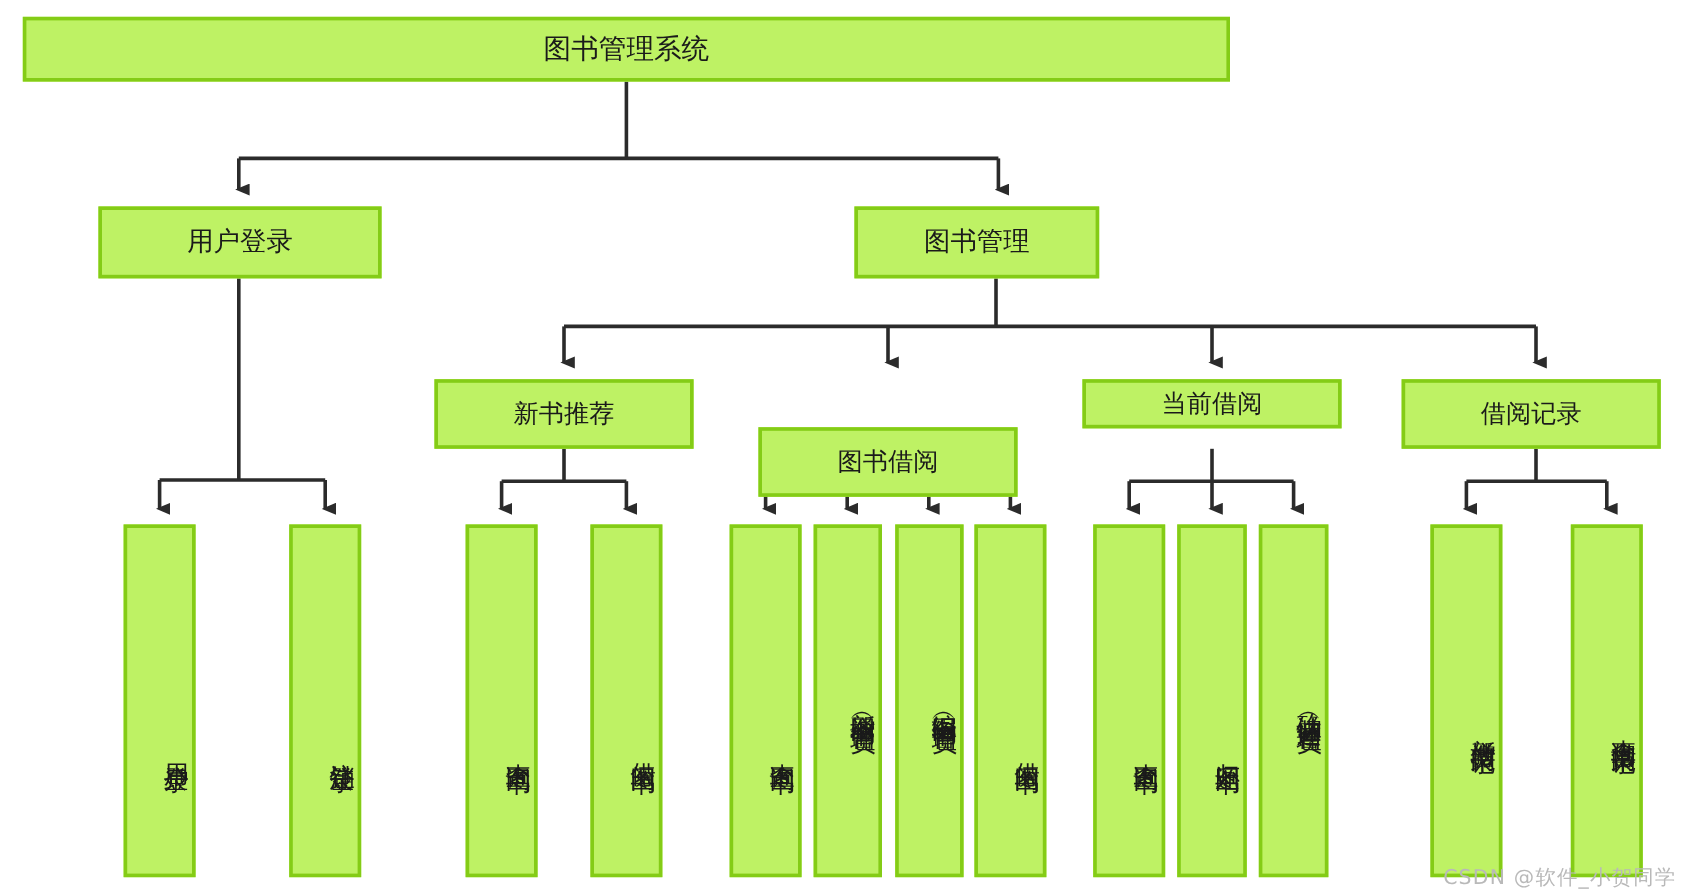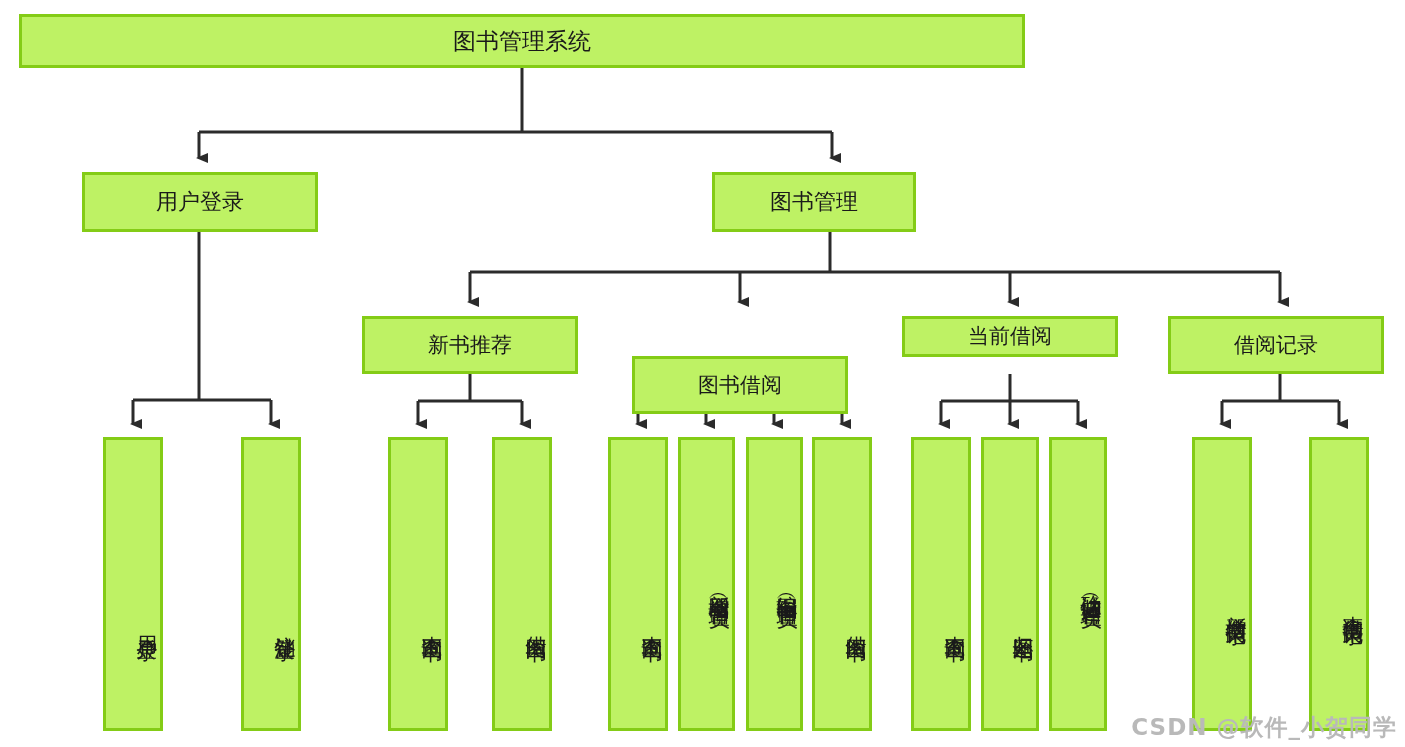--- a/index.html
+++ b/index.html
@@ -49,25 +49,24 @@
     left: 0;
     top: 0;
     width: 1405px;
     height: 747px;
     pointer-events: none;
   }
   .watermark {
     position: absolute;
     right: 8px;
     bottom: 4px;
-    font-size: 23px;
+    font-size: 17px;
     color: #b9b9b9;
     letter-spacing: 1px;
     white-space: nowrap;
-    font-weight: bold;
   }
 </style>
 </head>
 <body>
 
 <div id="canvas">
 
   <svg id="wires" viewBox="0 0 1405 747">
     <defs>
       <marker id="arrow" markerWidth="12" markerHeight="12" refX="5" refY="9" orient="auto" markerUnits="userSpaceOnUse">

